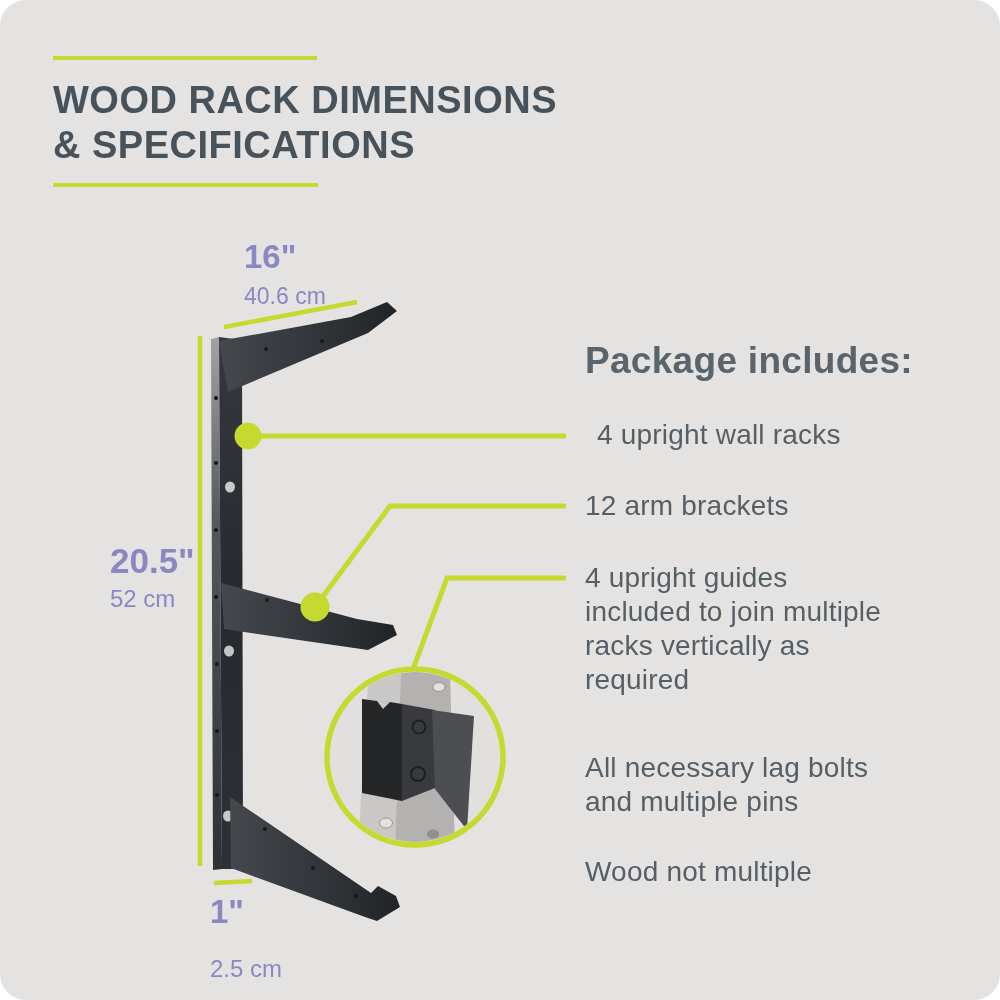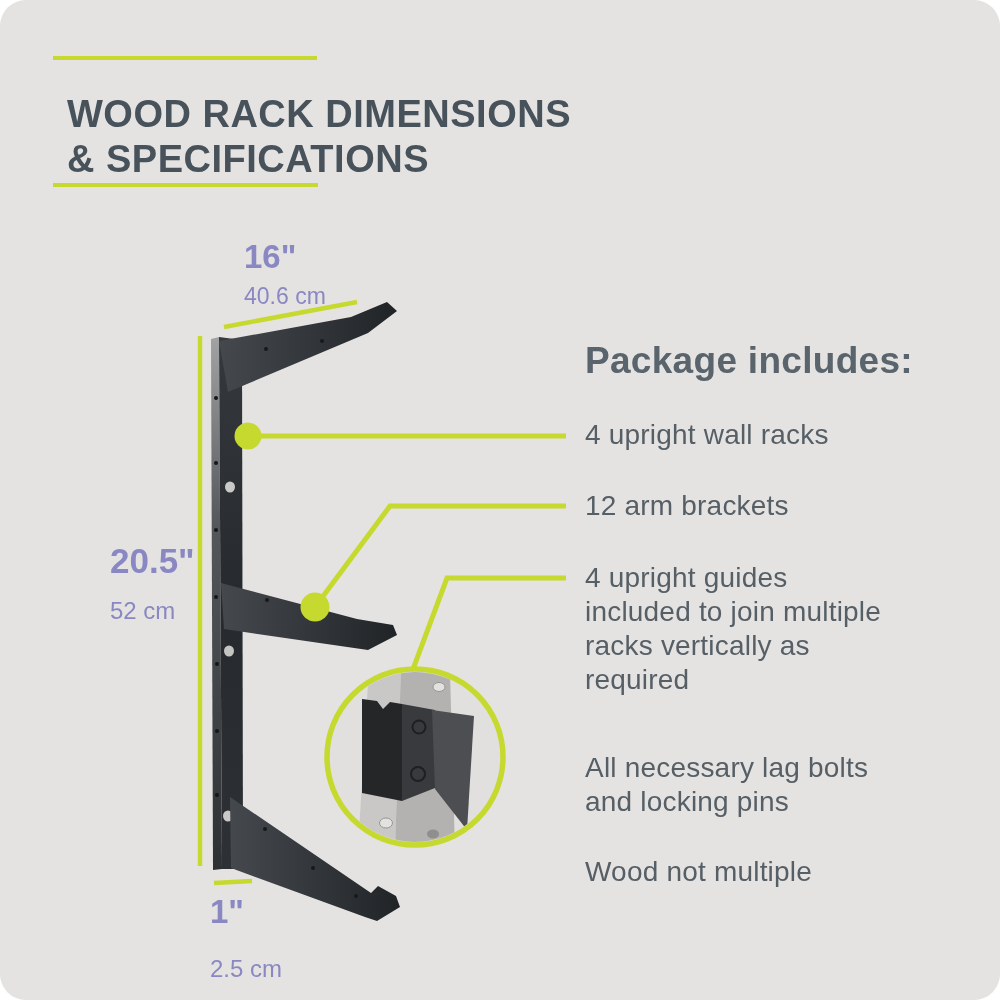--- a/index.html
+++ b/index.html
@@ -4,40 +4,40 @@
 <style>
   html,body{margin:0;padding:0;background:#ffffff;}
   body{width:1000px;height:1000px;position:relative;font-family:"Liberation Sans","DejaVu Sans",sans-serif;}
   .canvas{position:absolute;inset:0;background:#e4e3e1;border-radius:26px;overflow:hidden;}
   .figure-svg{position:absolute;left:0;top:0;width:1000px;height:1000px;}
 
   .rule{position:absolute;height:4px;background:#c6d92f;}
   .rule-top{left:53px;top:56px;width:264px;}
   .rule-bottom{left:53px;top:183px;width:265px;}
 
-  .page-title{position:absolute;left:53px;top:78px;margin:14px;font-size:38px;line-height:45px;
+  .page-title{position:absolute;left:53px;top:78px;margin:0;font-size:38px;line-height:45px;
     font-weight:700;color:#47525b;letter-spacing:.5px;}
 
   .dim{position:absolute;color:#8a88c3;}
   .dim .in{font-weight:700;}
   .dim-width{left:244px;top:238px;}
   .dim-width .in{font-size:33px;}
   .dim-width .cm{font-size:23px;margin-top:7px;text-align:center;}
   .dim-height{left:110px;top:541px;}
   .dim-height .in{font-size:35px;}
-  .dim-height .cm{font-size:24px;margin-top:16px;}
+  .dim-height .cm{font-size:24px;margin-top:4px;}
   .dim-depth{left:210px;top:893px;}
   .dim-depth .in{font-size:33px;}
   .dim-depth .cm{font-size:24px;margin-top:24px;}
 
   .pkg-heading{position:absolute;left:585px;top:340px;font-size:37px;font-weight:700;
     color:#5a646c;letter-spacing:.3px;}
   .pkg-item{position:absolute;left:585px;font-size:28px;line-height:34px;font-weight:300;
     color:#565f66;white-space:pre-line;letter-spacing:.2px;}
-  .pkg-item-1{top:418px;}
+  .pkg-item-1{top:418px;margin-left:12px;}
   .pkg-item-2{top:489px;}
   .pkg-item-3{top:561px;}
   .pkg-item-4{top:751px;}
   .pkg-item-5{top:855px;}
 </style>
 </head>
 <body>
 
 <div class="canvas">
 
@@ -154,16 +154,16 @@
   </div>
 
   <div class="pkg-heading">Package includes:</div>
   <div class="pkg-item pkg-item-1">4 upright wall racks</div>
   <div class="pkg-item pkg-item-2">12 arm brackets</div>
   <div class="pkg-item pkg-item-3">4 upright guides
 included to join multiple
 racks vertically as
 required</div>
   <div class="pkg-item pkg-item-4">All necessary lag bolts
-and locking pins</div>
+and multiple pins</div>
   <div class="pkg-item pkg-item-5">Wood not multiple</div>
 
 </div>
 
 </body></html>

